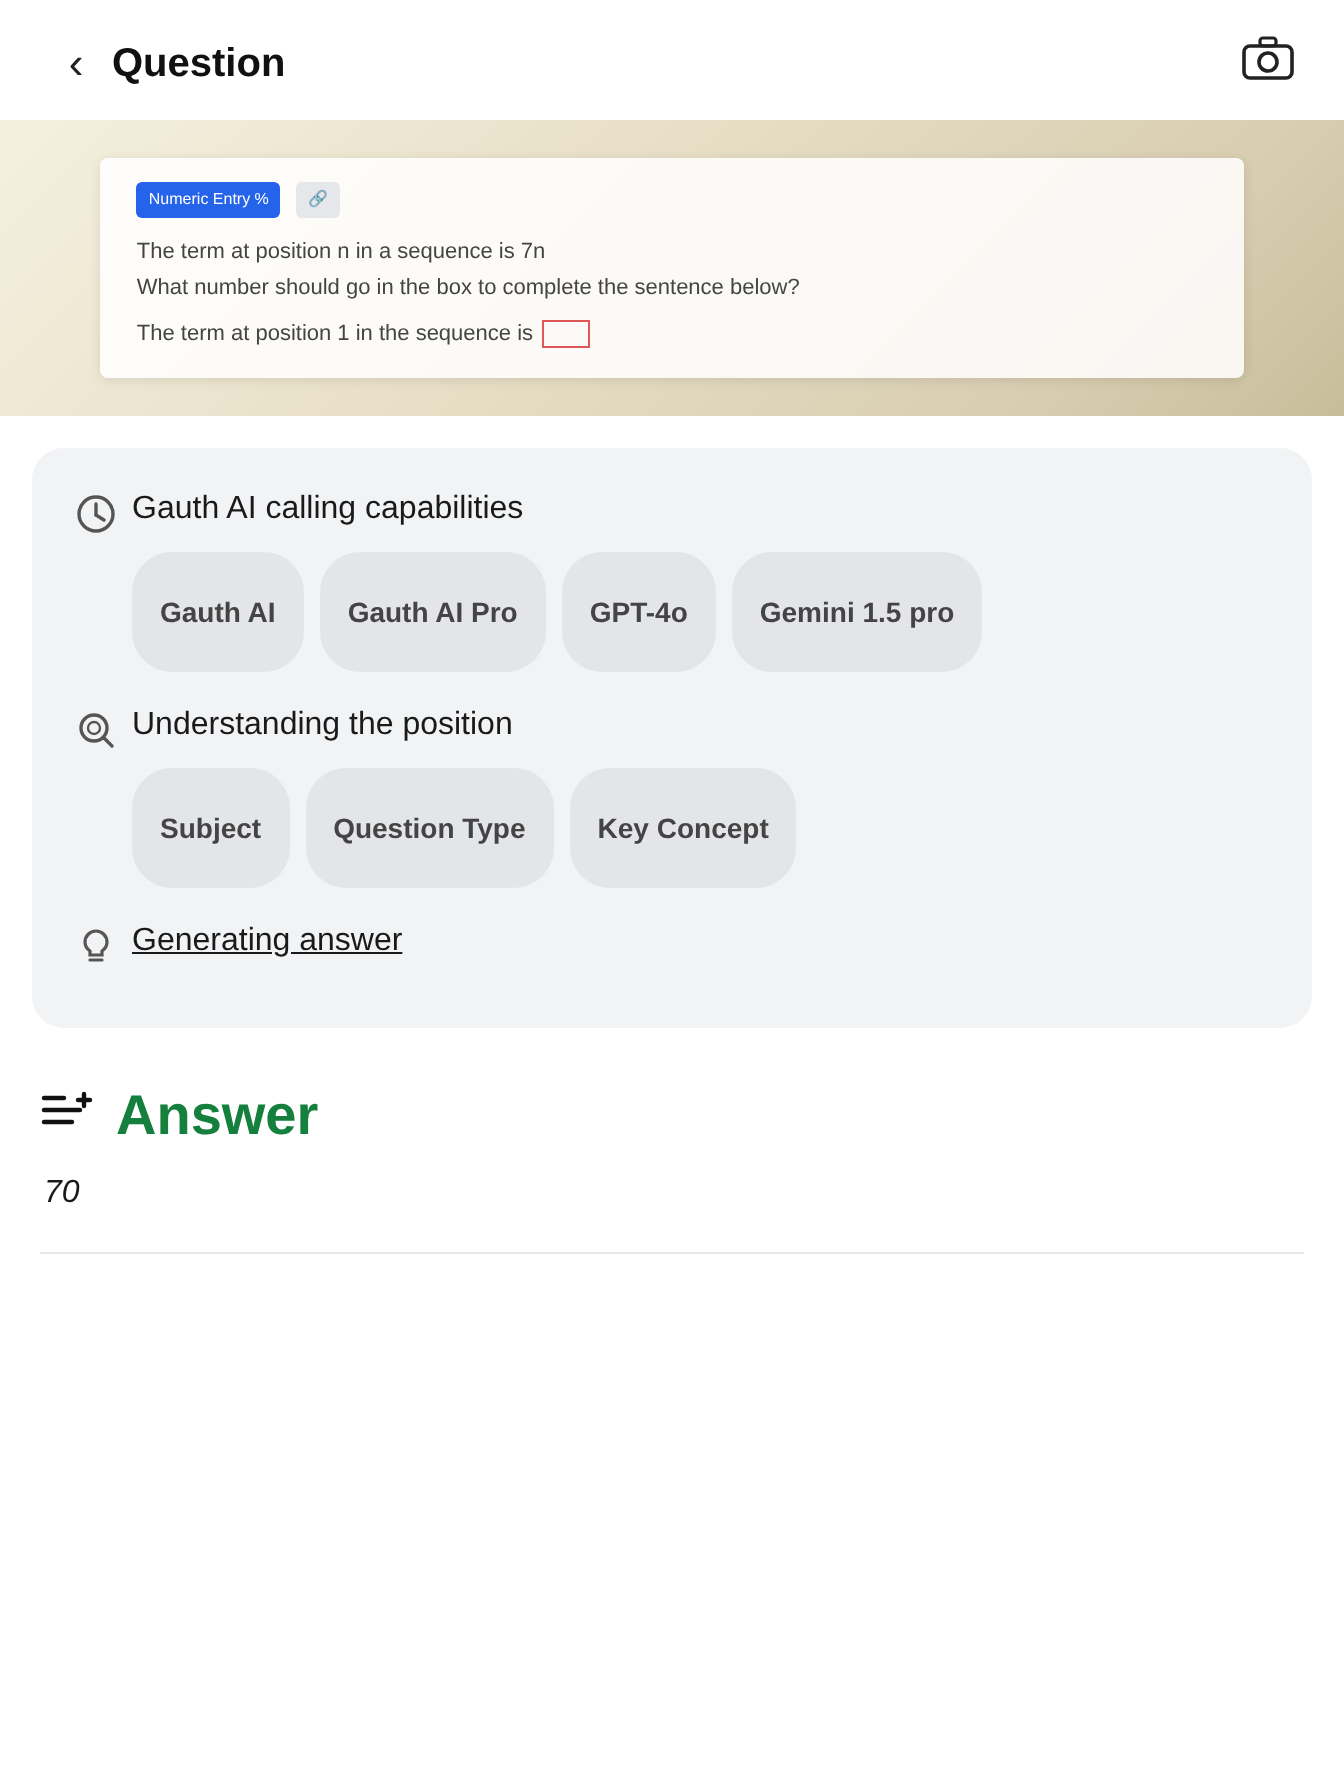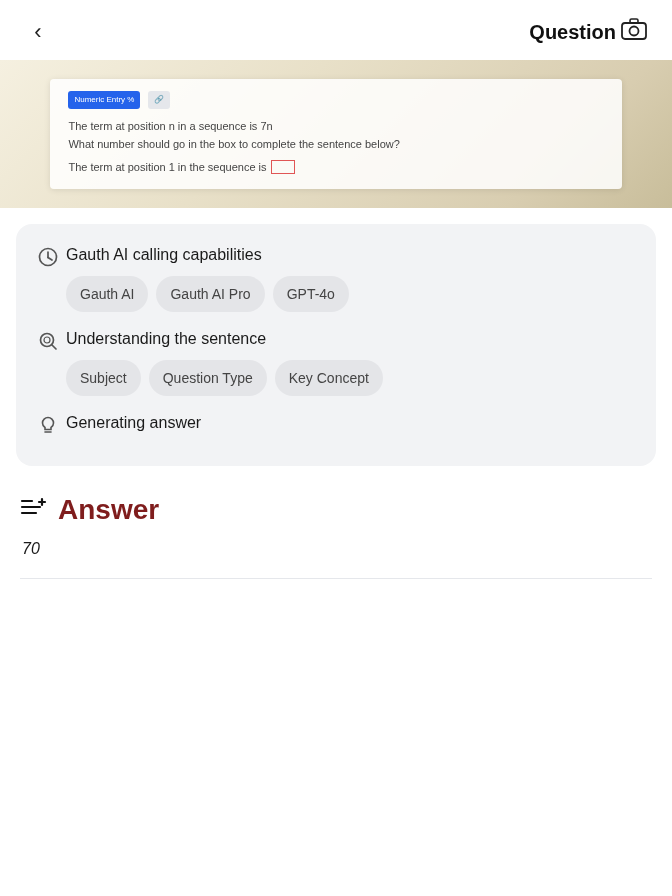--- a/index.html
+++ b/index.html
@@ -25,21 +25,21 @@
       color: #222;
       cursor: pointer;
       width: 36px;
       text-align: center;
     }
     .header-title {
       font-size: 20px;
       font-weight: 700;
       color: #111;
       flex: 1;
-      text-align: right;
+      text-align: left;
     }
     .header-camera {
       width: 36px;
       text-align: center;
       font-size: 22px;
       color: #222;
     }
 
     
     .image-area {
@@ -103,20 +103,21 @@
       padding: 22px 22px 22px 22px;
     }
     .section-row {
       display: flex;
       align-items: flex-start;
       gap: 8px;
       margin-bottom: 18px;
     }
     .section-row:last-child {
       margin-bottom: 0;
+      text-decoration: underline;
     }
     .section-icon {
       font-size: 18px;
       color: #555;
       margin-top: 1px;
       flex-shrink: 0;
     }
     .section-content {
       flex: 1;
     }
@@ -128,43 +129,43 @@
     }
     .tags-row {
       display: flex;
       flex-wrap: wrap;
       gap: 8px;
     }
     .tag {
       background: #e4e5e8;
       color: #444;
       font-size: 14px;
-      padding: 10px 14px;
+      padding: 22px 14px;
       border-radius: 20px;
-      font-weight: 400;
+      font-weight: 700;
     }
 
     
     .answer-section {
       padding: 28px 20px 20px 20px;
     }
     .answer-heading {
       display: flex;
       align-items: center;
       gap: 10px;
       margin-bottom: 14px;
     }
     .answer-icon {
       font-size: 22px;
       color: #1a1a1a;
     }
     .answer-title {
       font-size: 28px;
       font-weight: 800;
-      color: #7f1d1d;
+      color: #15803d;
     }
     .answer-value {
       font-size: 16px;
       color: #1a1a1a;
       font-weight: 400;
       padding-left: 2px;
       font-style: italic;
     }
 
     
@@ -215,34 +216,35 @@
         <line x1="10" y1="5" x2="10" y2="10.5" stroke="#555" stroke-width="1.7" stroke-linecap="round"></line>
         <line x1="10" y1="10.5" x2="14" y2="13" stroke="#555" stroke-width="1.7" stroke-linecap="round"></line>
       </svg>
     </div>
     <div class="section-content">
       <div class="section-title">Gauth AI calling capabilities</div>
       <div class="tags-row">
         <span class="tag">Gauth AI</span>
         <span class="tag">Gauth AI Pro</span>
         <span class="tag">GPT-4o</span>
+        <span class="tag">Gemini 1.5 pro</span>
       </div>
     </div>
   </div>
 
   <div class="section-row">
     <div class="section-icon">
       <svg width="20" height="20" viewBox="0 0 20 20" fill="none" xmlns="http://www.w3.org/2000/svg">
         <circle cx="9" cy="9" r="6.5" stroke="#555" stroke-width="1.7" fill="none"></circle>
         <line x1="14" y1="14" x2="18" y2="18" stroke="#555" stroke-width="1.7" stroke-linecap="round"></line>
         <circle cx="9" cy="9" r="3" stroke="#555" stroke-width="1.2" fill="none"></circle>
       </svg>
     </div>
     <div class="section-content">
-      <div class="section-title">Understanding the sentence</div>
+      <div class="section-title">Understanding the position</div>
       <div class="tags-row">
         <span class="tag">Subject</span>
         <span class="tag">Question Type</span>
         <span class="tag">Key Concept</span>
       </div>
     </div>
   </div>
 
   <div class="section-row">
     <div class="section-icon">

